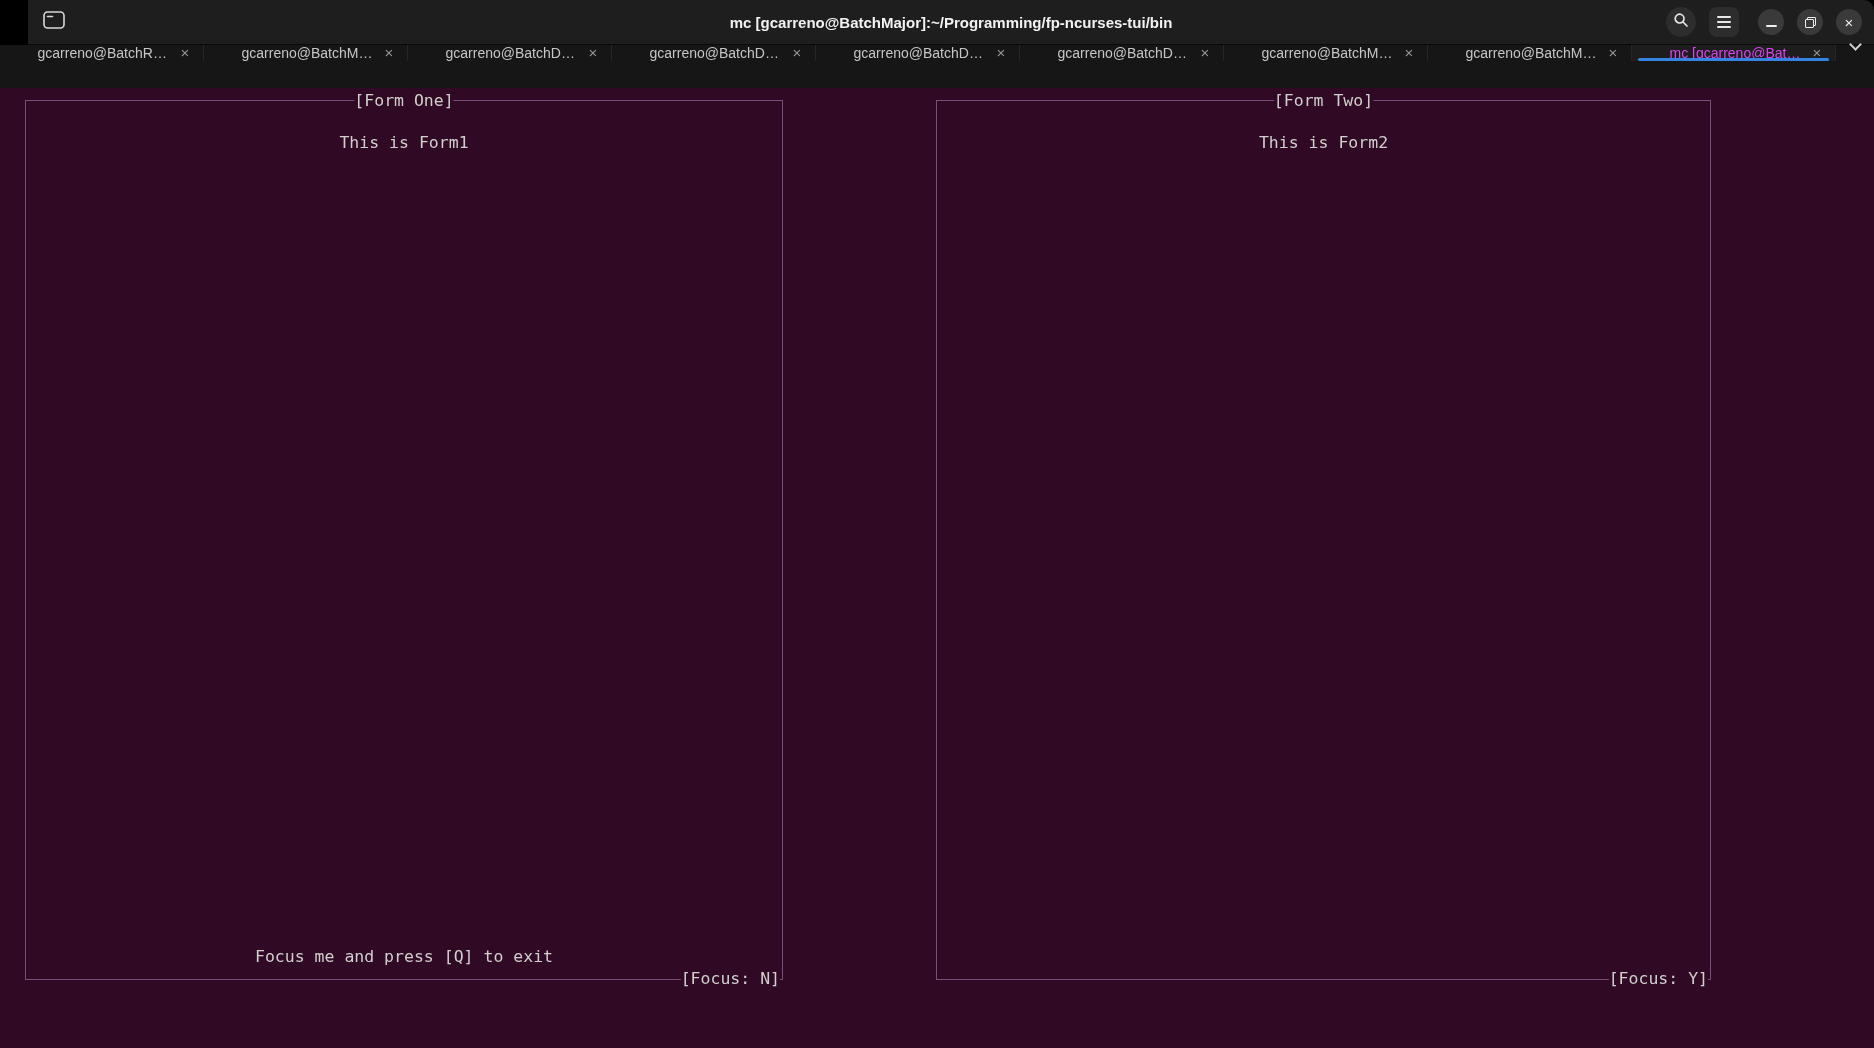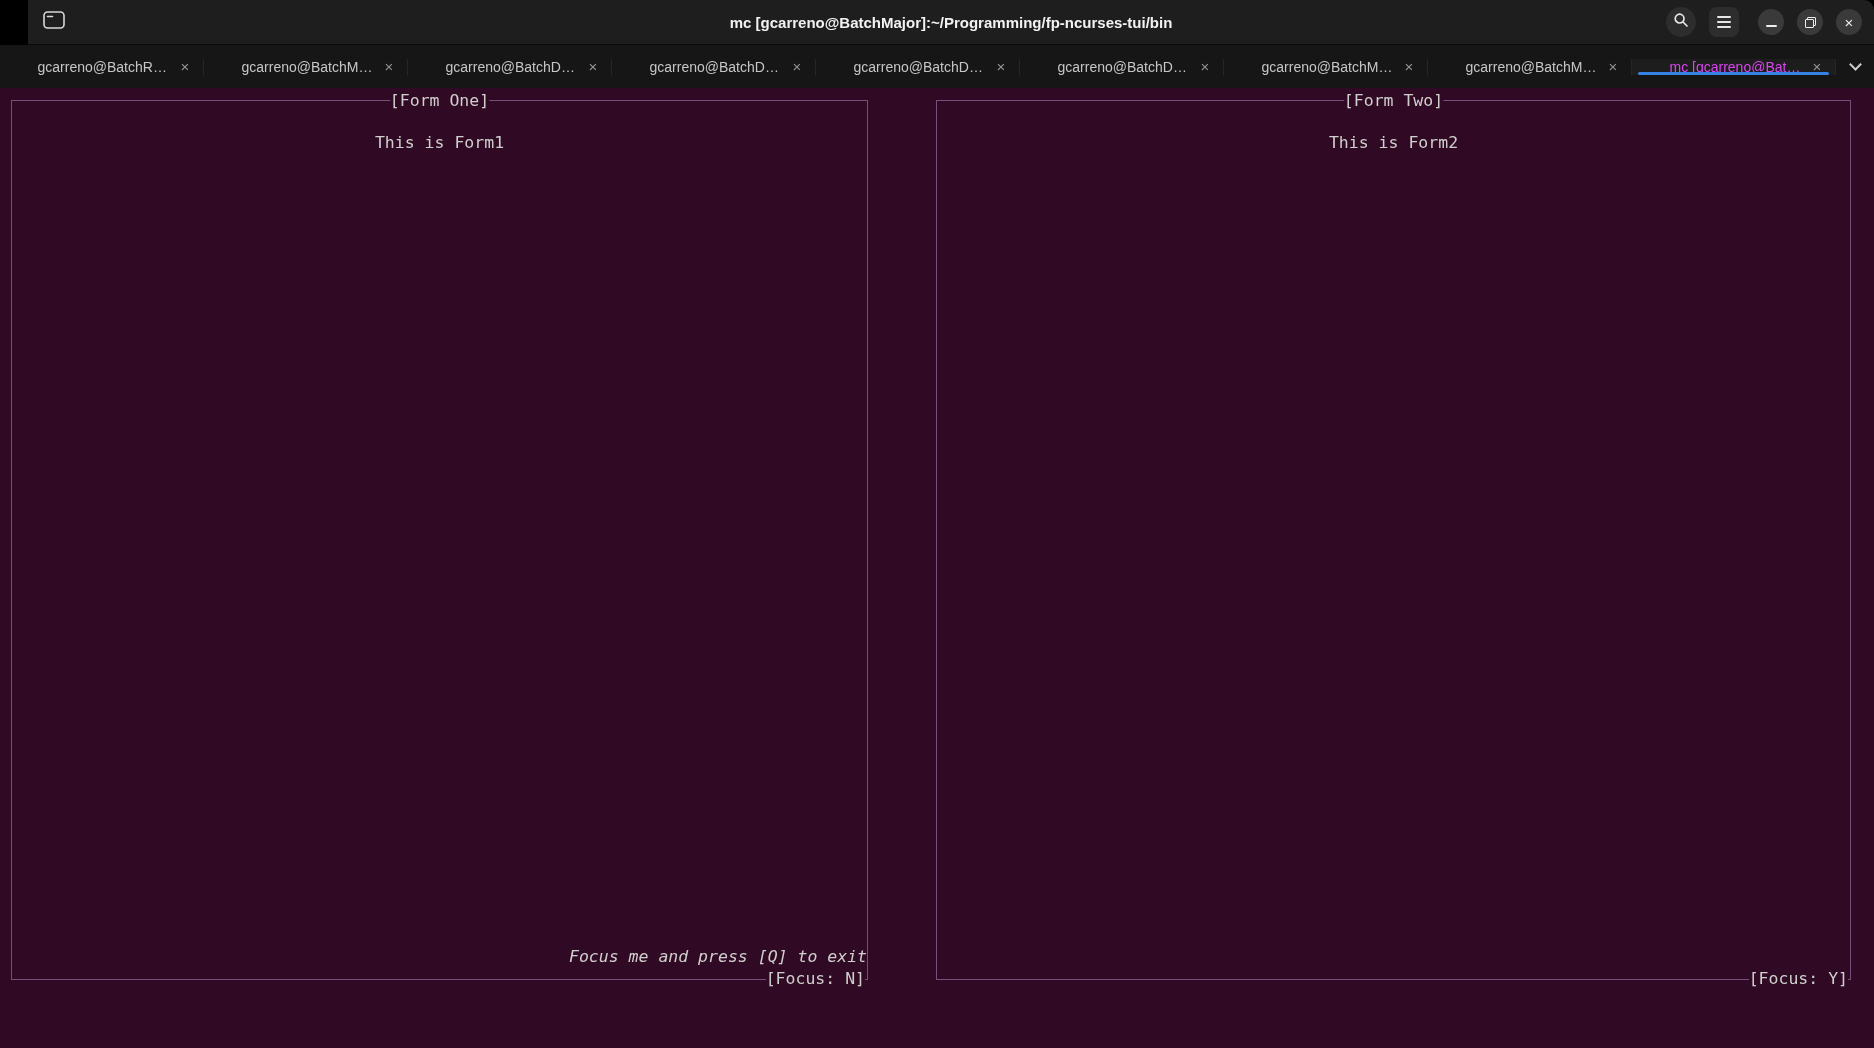--- a/index.html
+++ b/index.html
@@ -58,21 +58,21 @@
   .glyph-restore::after {
     content:""; position:absolute; left:0; bottom:0; width:7px; height:7px;
     border:1.5px solid #ededed; border-radius:1px; background:#3a3a3a;
   }
   .hamburger { display:flex; flex-direction:column; gap:3px; }
   .hamburger span { display:block; width:14px; height:2px; background:#e6e6e6; border-radius:1px; }
 
   
   .tabbar {
     flex:0 0 43px; height:43px; background:#161616;
-    display:flex; align-items:center;
+    display:flex; align-items:flex-start;
   }
   .tab {
     flex:1 1 0; max-width:204px; position:relative;
     display:flex; align-items:center; justify-content:center;
     border-right:1px solid #262626;
   }
   .tab-label {
     font-size:14px; color:#c6c6c6; white-space:nowrap; overflow:hidden;
     max-width:156px; padding:0 14px;
   }
@@ -100,31 +100,31 @@
   .terminal {
     flex:1 1 auto; position:relative;
     background:#300a24; color:#d0cfcc;
     font-family:"DejaVu Sans Mono","Liberation Mono",monospace;
     font-size:16.5px; line-height:22px;
   }
   .tui-form {
     position:absolute; top:12px; height:880px;
     border:1px solid #75507b;
   }
-  .form-one { left:11px;  width:857px; }
-  .form-two { left:936px; width:915px; }
+  .form-one { left:25px;  width:758px; }
+  .form-two { left:936px; width:775px; }
   .form-title {
     position:absolute; top:-11px; left:50%; transform:translateX(-50%);
     background:#300a24; white-space:nowrap;
   }
   .form-body {
     position:absolute; top:31px; left:0; right:0; text-align:center;
   }
   .form-hint {
-    position:absolute; bottom:11px; left:0; right:0; text-align:right;font-style:italic;
+    position:absolute; bottom:11px; left:0; right:0; text-align:center;
   }
   .focus-label {
     position:absolute; bottom:-11px; right:2px;
     background:#300a24; white-space:nowrap;
   }
   .statusbar {
     position:absolute; left:10px; right:27px; bottom:2px;
     display:flex; justify-content:space-between; white-space:nowrap;
   }
 </style>

